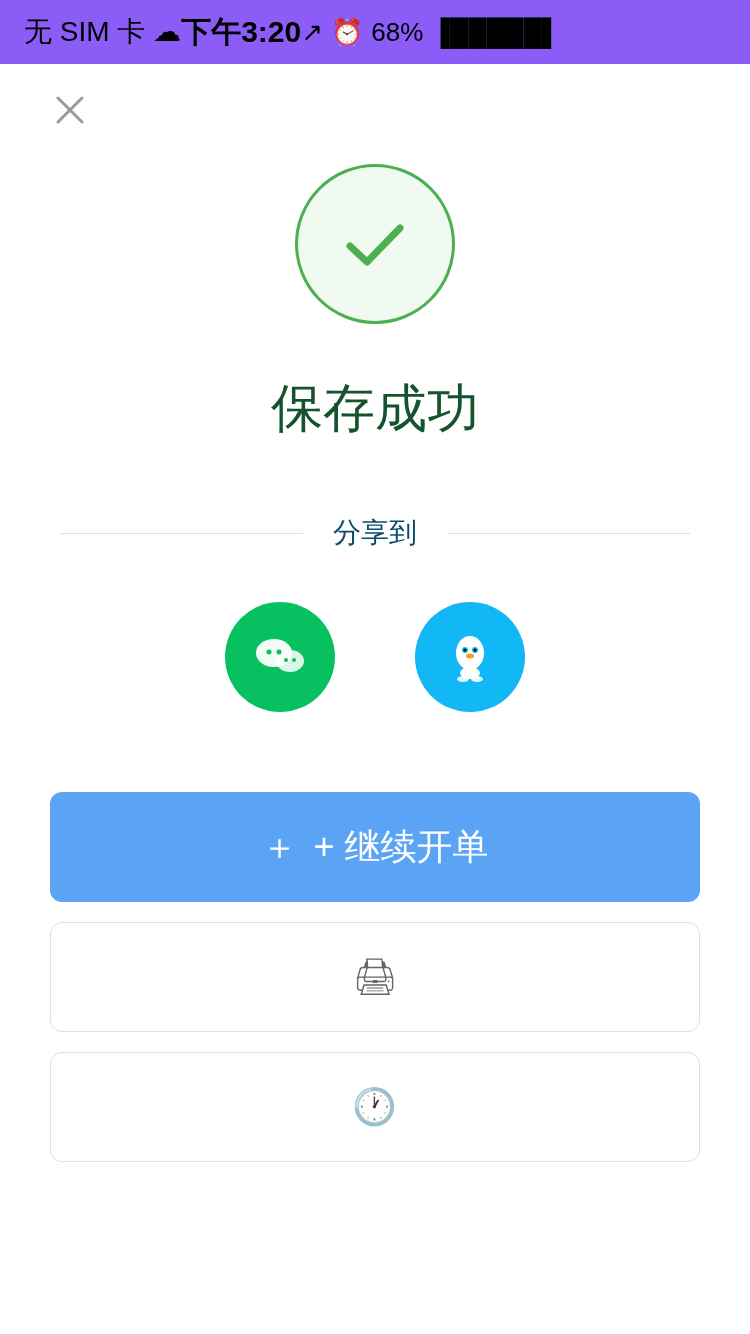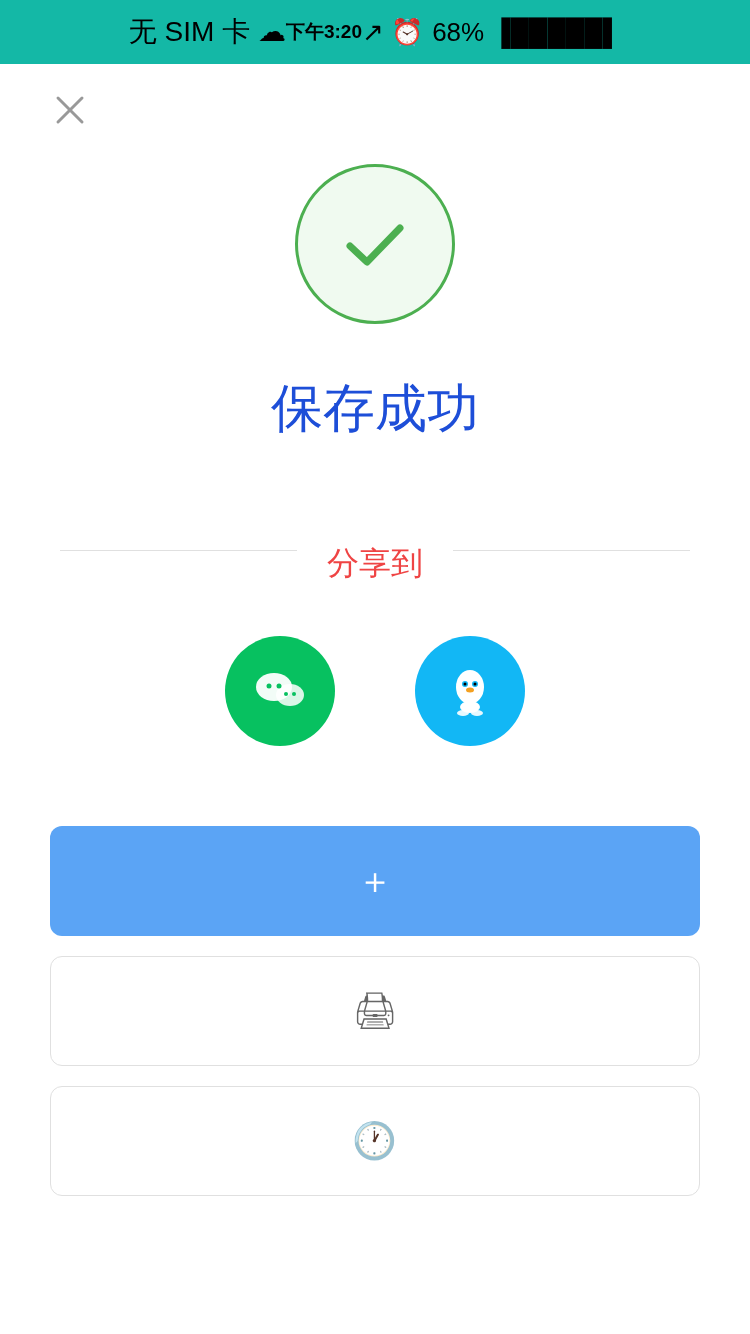--- a/index.html
+++ b/index.html
@@ -17,36 +17,36 @@
       overflow: hidden;
       position: relative;
     }
 
     
     .status-bar {
       width: 100%;
       height: 64px;
       display: flex;
       align-items: center;
-      justify-content: center;
+      justify-content: flex-start;
       padding: 0 24px;
-      background: #14b8a6;
+      background: #8b5cf6;
     }
 
     .status-left {
       display: flex;
       align-items: center;
       gap: 10px;
       font-size: 28px;
       font-weight: 500;
       color: #000;
     }
 
     .status-center {
-      font-size: 19px;
+      font-size: 30px;
       font-weight: 600;
       color: #000;
     }
 
     .status-right {
       display: flex;
       align-items: center;
       gap: 8px;
       font-size: 26px;
       color: #000;
@@ -93,44 +93,43 @@
 
     .checkmark {
       width: 80px;
       height: 80px;
     }
 
     
     .success-title {
       font-size: 52px;
       font-weight: 500;
-      color: #1d4ed8;
+      color: #14532d;
       margin-bottom: 70px;
     }
 
     
     .share-divider {
       width: 100%;
       display: flex;
       align-items: center;
       padding: 0 60px;
       margin-bottom: 50px;
     }
 
     .divider-line {
       flex: 1;
       height: 1px;
       background: #e0e0e0;
     }
 
     .divider-text {
-      font-size: 32px;
-      color: #ef4444;
+      font-size: 28px;
+      color: #0c4a6e;
       padding: 0 30px;
-      margin-top: 28px;
     }
 
     
     .share-icons {
       display: flex;
       align-items: center;
       gap: 80px;
       margin-bottom: 80px;
     }
 
@@ -268,20 +267,21 @@
 
         <ellipse cx="32" cy="31" rx="4" ry="2.5" fill="#f4a020"></ellipse>
       </svg>
     </button>
   </div>
 
   <div class="action-buttons">
 
     <button class="btn-primary">
       <span class="btn-icon">＋</span>
+      <span>+ 继续开单</span>
     </button>
 
     <button class="btn-secondary">
       <span class="btn-icon">🖨</span>
     </button>
 
     <button class="btn-secondary">
       <span class="btn-icon">🕐</span>
     </button>
 

